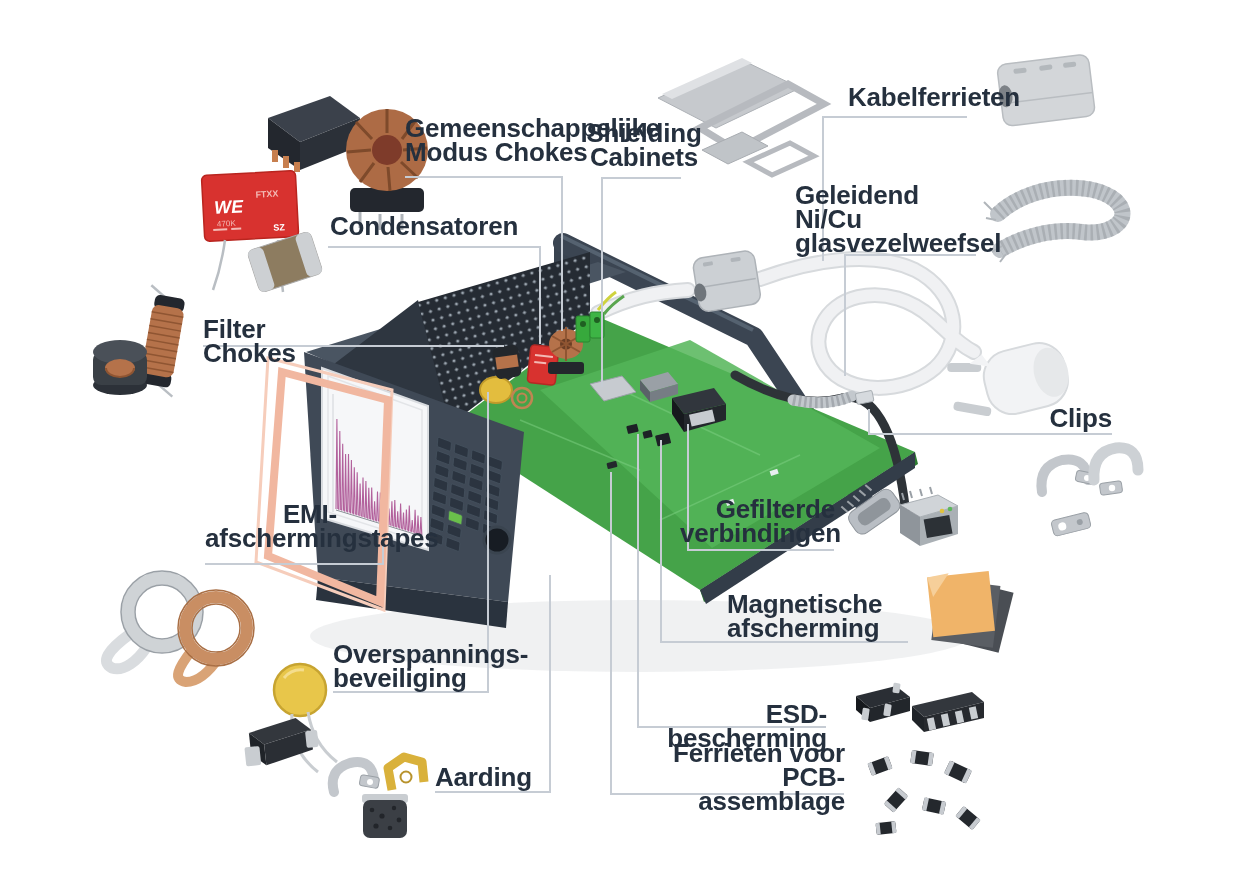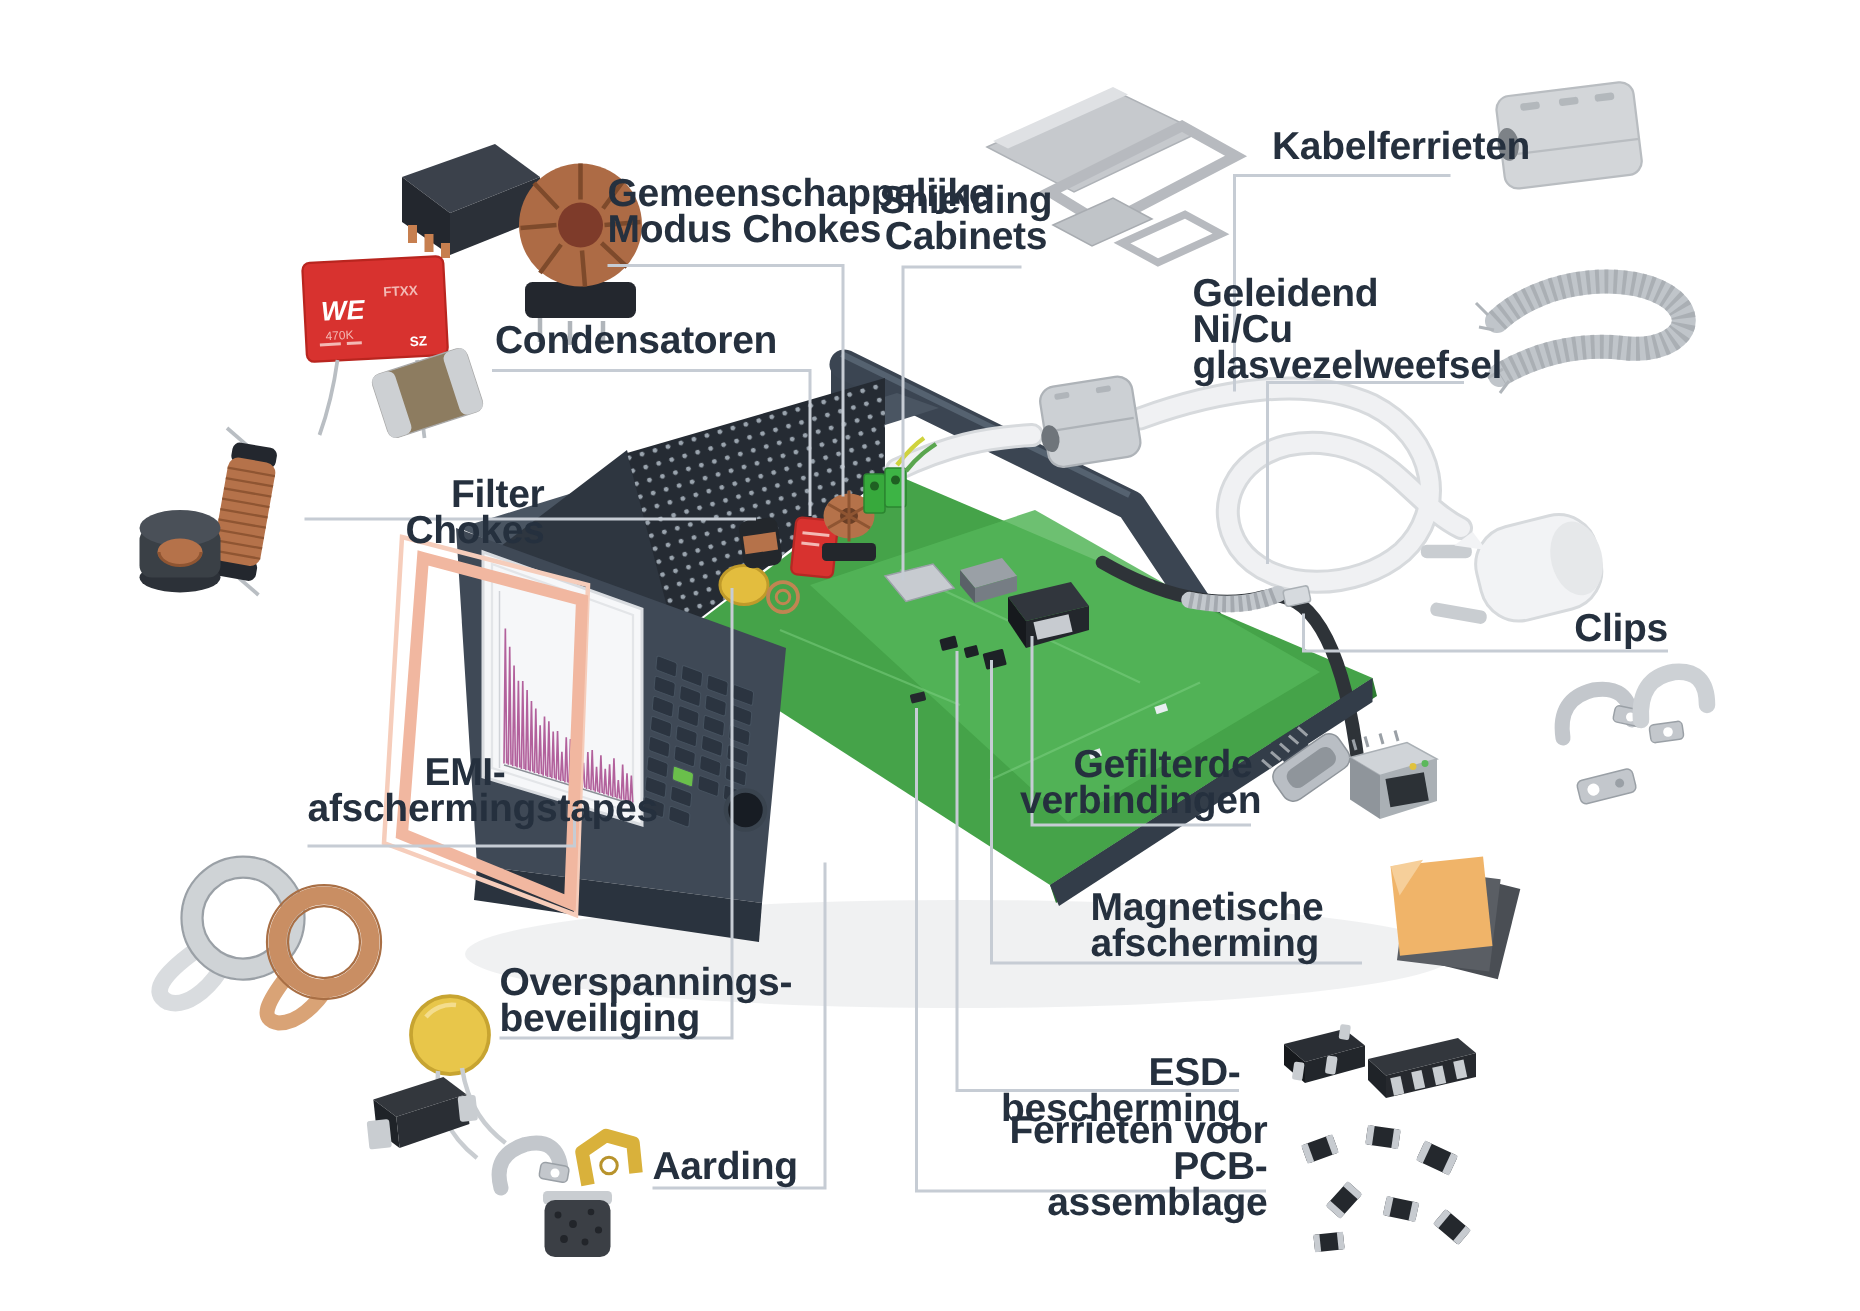--- a/index.html
+++ b/index.html
@@ -392,21 +392,21 @@
 </svg>
 
   <div class="callout" style="left:405px;top:116px;width:195px;text-align:left">Gemeenschappelijke
 Modus Chokes</div>
   <div class="callout" style="left:584px;top:121px;width:120px;text-align:center">Shielding
 Cabinets</div>
   <div class="callout" style="left:848px;top:85px;width:160px;text-align:left">Kabelferrieten</div>
   <div class="callout" style="left:795px;top:183px;width:182px;text-align:left">Geleidend Ni/Cu
 glasvezelweefsel</div>
   <div class="callout" style="left:330px;top:214px;width:180px;text-align:right">Condensatoren</div>
-  <div class="callout" style="left:203px;top:317px;width:160px;text-align:right">Filter Chokes</div>
+  <div class="callout" style="left:203px;top:317px;width:160px;text-align:left">Filter Chokes</div>
   <div class="callout" style="left:1012px;top:406px;width:100px;text-align:right">Clips</div>
   <div class="callout" style="left:205px;top:502px;width:210px;text-align:center">EMI-
 afschermingstapes</div>
   <div class="callout" style="left:680px;top:497px;width:155px;text-align:right">Gefilterde
 verbindingen</div>
   <div class="callout" style="left:727px;top:592px;width:182px;text-align:left">Magnetische
 afscherming</div>
   <div class="callout" style="left:333px;top:642px;width:210px;text-align:left">Overspannings-
 beveiliging</div>
   <div class="callout" style="left:650px;top:702px;width:177px;text-align:right">ESD-bescherming</div>

